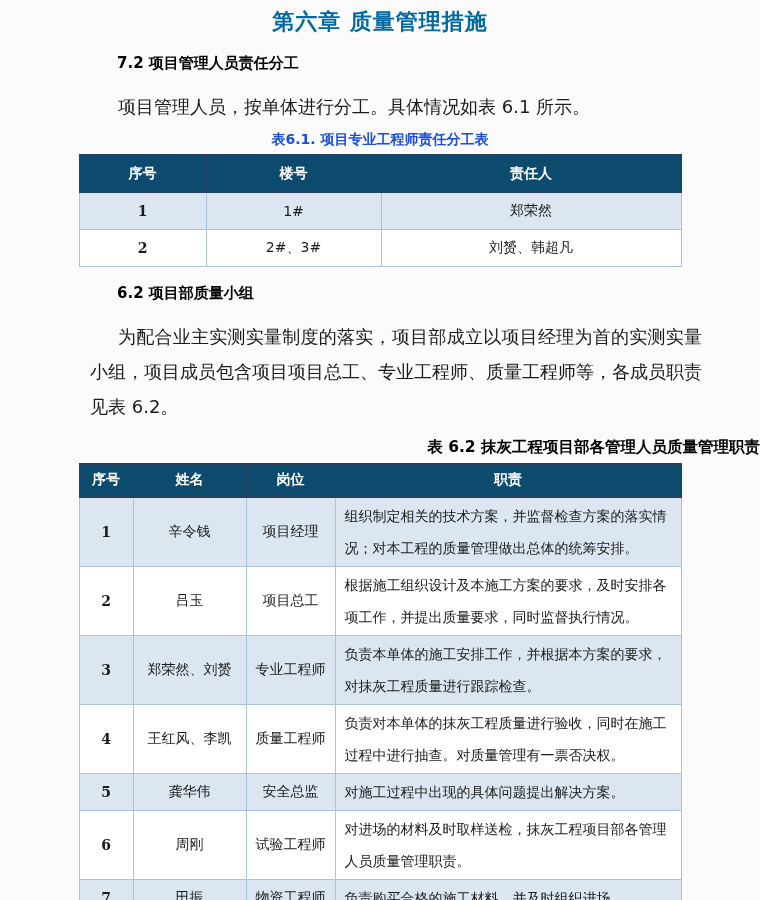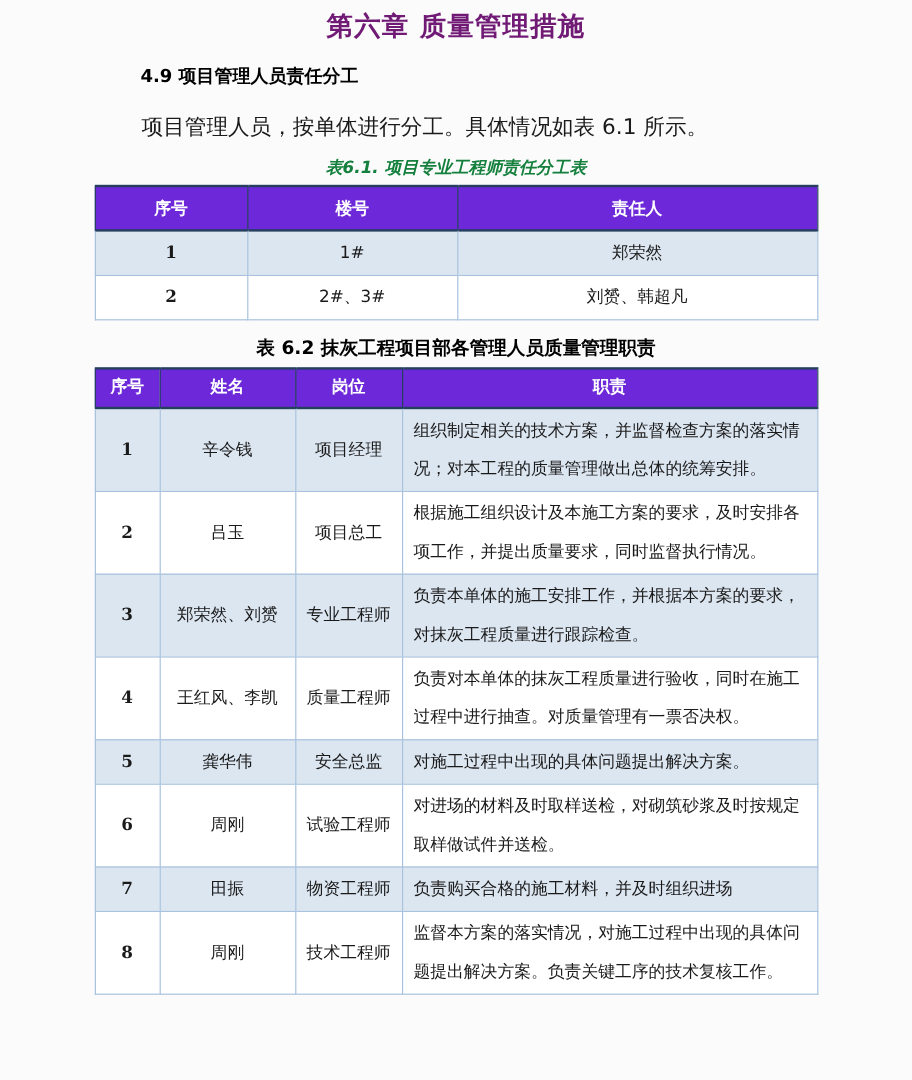--- a/index.html
+++ b/index.html
@@ -11,59 +11,58 @@
     font-family: "DejaVu Sans", "Liberation Sans", sans-serif;
     overflow: hidden;
   }
   .doc-title {
     padding-top: 7px;
     text-align: center;
     font-family: "DejaVu Serif", "Liberation Serif", serif;
     font-weight: bold;
     font-size: 22px;
     letter-spacing: 1px;
-    color: #701a75;
+    color: #0369a1;
   }
   .heading {
     margin: 17px 58px 0 117px;
     font-weight: bold;
     font-size: 15px;
     color: #000;
   }
   .para {
     margin: 16px 58px 0 90px;
     font-size: 18px;
     line-height: 35px;
     text-indent: 28px;
     text-align: justify;
   }
   .caption-1 {
     margin-top: 7px;
     text-align: center;
     font-weight: bold;
     font-size: 14px;
-    color: #15803d;
-    font-style: italic;
+    color: #1d4ed8;
   }
   .caption-2 {
     margin-top: 13px;
-    text-align: center;
+    text-align: right;
     font-weight: bold;
     font-size: 15.5px;
     color: #000;
   }
   table {
     border-collapse: collapse;
     table-layout: fixed;
     width: 602px;
     margin: 5px auto 0 auto;
     background: #fff;
   }
   th {
-    background: #6d28d9;
+    background: #0c4a6e;
     color: #ffffff;
     font-size: 14px;
     font-weight: bold;
     border: 1px solid #24405E;
     border-top: 2px solid #24405E;
     border-bottom: 2px solid #24405E;
     padding: 0;
   }
   td {
     border: 1px solid #A9C2DE;
@@ -87,21 +86,21 @@
   }
   .t2 td { min-height: 36px; margin-top: 27px; }
 </style>
 </head>
 <body>
 
 <div>
 
   <div class="doc-title">第六章 质量管理措施</div>
 
-  <div class="heading">4.9 项目管理人员责任分工</div>
+  <div class="heading">7.2 项目管理人员责任分工</div>
 
   <div class="para">项目管理人员，按单体进行分工。具体情况如表 6.1 所示。</div>
 
   <div class="caption-1">表6.1. 项目专业工程师责任分工表</div>
 
   <table class="t1">
     <colgroup>
       <col style="width:127px">
         <col style="width:175px">
         <col style="width:300px">
@@ -120,21 +119,23 @@
         <td>郑荣然</td>
       </tr>
       <tr>
         <td class="cell-serial">2</td>
         <td>2#、3#</td>
         <td>刘赟、韩超凡</td>
       </tr>
     </tbody>
   </table>
 
-
+  <div class="heading">6.2 项目部质量小组</div>
+
+  <div class="para">为配合业主实测实量制度的落实，项目部成立以项目经理为首的实测实量小组，项目成员包含项目项目总工、专业工程师、质量工程师等，各成员职责见表 6.2。</div>
 
   <div class="caption-2">表 6.2  抹灰工程项目部各管理人员质量管理职责</div>
 
   <table class="t2">
     <colgroup>
       <col style="width:54px">
         <col style="width:113px">
         <col style="width:89px">
         <col style="width:346px">
     </colgroup>
@@ -174,21 +175,21 @@
       <tr class="alt">
         <td class="cell-serial">5</td>
         <td>龚华伟</td>
         <td>安全总监</td>
         <td class="cell-duty">对施工过程中出现的具体问题提出解决方案。</td>
       </tr>
       <tr>
         <td class="cell-serial">6</td>
         <td>周刚</td>
         <td>试验工程师</td>
-        <td class="cell-duty">对进场的材料及时取样送检，对砌筑砂浆及时按规定取样做试件并送检。</td>
+        <td class="cell-duty">对进场的材料及时取样送检，抹灰工程项目部各管理人员质量管理职责。</td>
       </tr>
       <tr class="alt">
         <td class="cell-serial">7</td>
         <td>田振</td>
         <td>物资工程师</td>
         <td class="cell-duty">负责购买合格的施工材料，并及时组织进场</td>
       </tr>
       <tr>
         <td class="cell-serial">8</td>
         <td>周刚</td>

